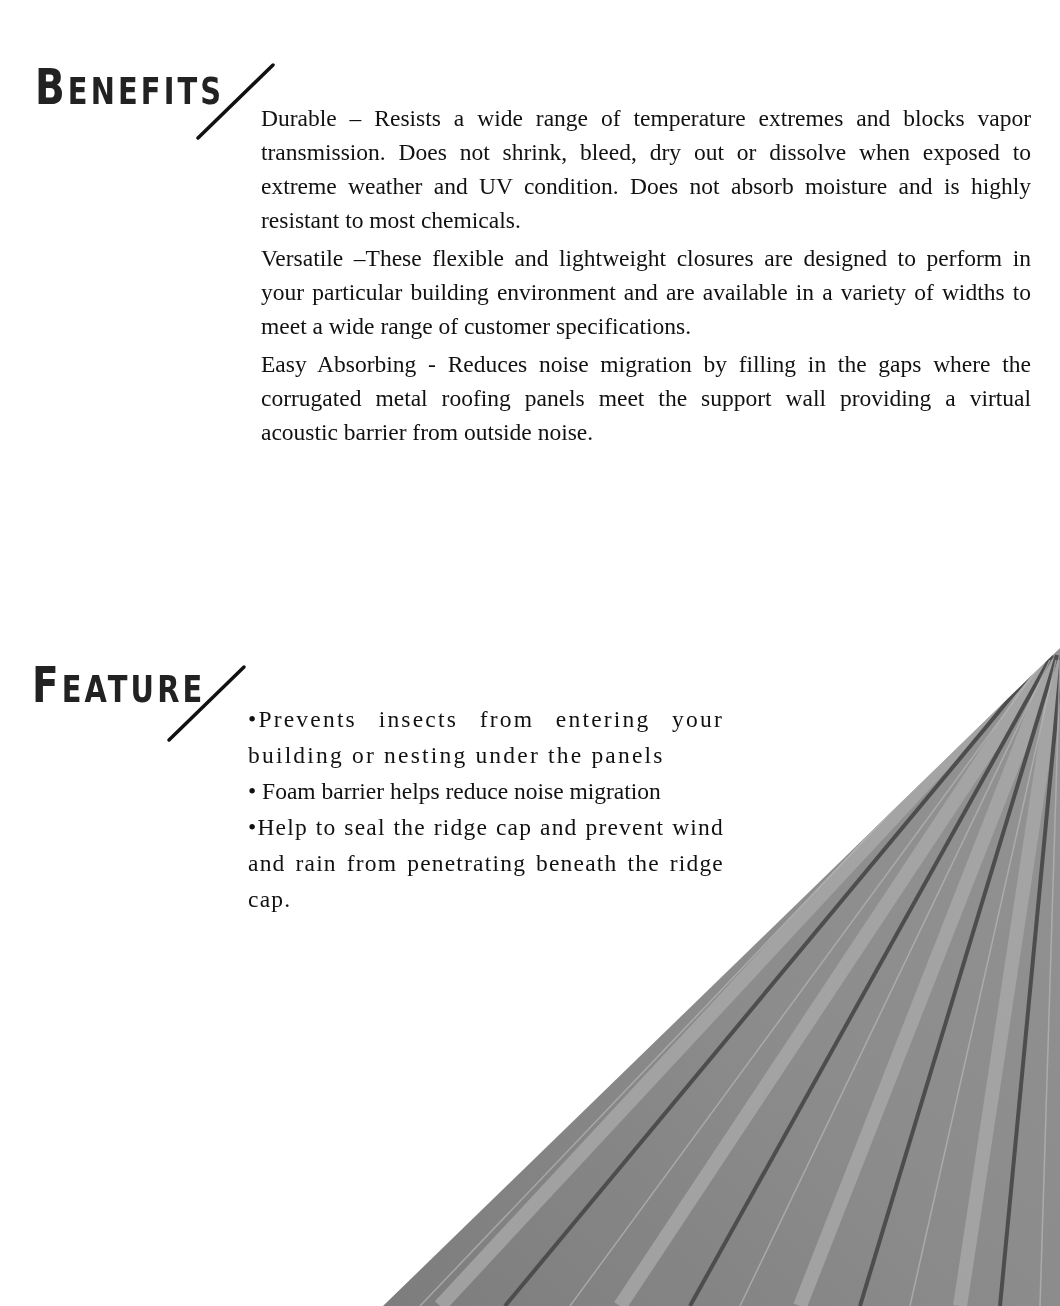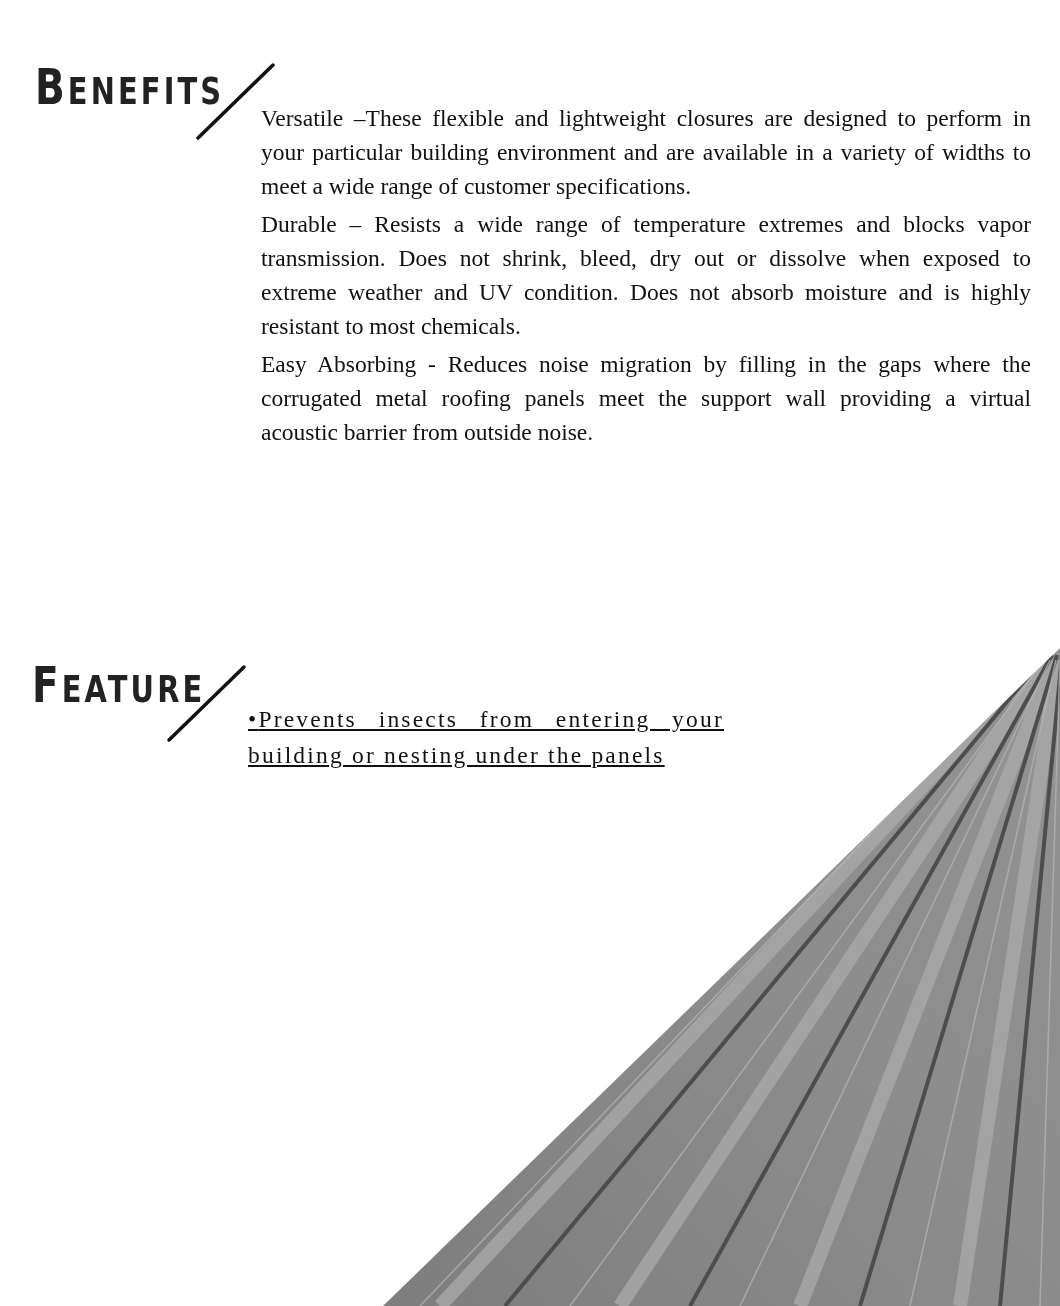--- a/index.html
+++ b/index.html
@@ -22,21 +22,21 @@
     position: absolute; left: 261px; top: 101px; width: 770px;
     font-size: 23.5px; line-height: 34px; text-align: justify;
   }
   .benefits-body p { margin: 0 0 4px 0; }
   .roof { position: absolute; left: 0; top: 0; }
   .features-body {
     position: absolute; left: 248px; top: 701px; width: 476px;
     font-size: 23.5px; line-height: 36px; text-align: justify;
   }
   .features-body p { margin: 0 0 0 0; }
-  .features-body p.spaced { letter-spacing: 2.2px; text-decoration: underline; }
+  .features-body p.spaced { letter-spacing: 2.2px; }
 </style>
 </head>
 <body>
 
 <svg class="roof" width="1060" height="1306" viewBox="0 0 1060 1306">
   <defs>
     <clipPath id="tri">
       <polygon points="383,1306 1060,648 1060,1306"></polygon>
     </clipPath>
     <linearGradient id="panelGrad" x1="0" y1="1" x2="1" y2="0">
@@ -73,27 +73,29 @@
 </svg>
 
 <div class="heading" style="left:35px; top:58px;">
   <span class="cap">B</span><span class="rest">enefits</span>
 </div>
 <svg class="slash" style="left:195px; top:62px;" width="82" height="80">
   <line x1="78" y1="3" x2="3" y2="76" stroke="#111" stroke-width="3.5" stroke-linecap="round"></line>
 </svg>
 
 <div class="benefits-body">
+  <p>Durable – Resists a wide range of temperature extremes and blocks vapor transmission. Does not shrink, bleed, dry out or dissolve when exposed to extreme weather and UV condition. Does not absorb moisture and is highly resistant to most chemicals.</p>
   <p>Versatile –These flexible and lightweight closures are designed to perform in your particular building environment and are available in a variety of widths to meet a wide range of customer specifications.</p>
-  <p>Durable – Resists a wide range of temperature extremes and blocks vapor transmission. Does not shrink, bleed, dry out or dissolve when exposed to extreme weather and UV condition. Does not absorb moisture and is highly resistant to most chemicals.</p>
   <p>Easy Absorbing - Reduces noise migration by filling in the gaps where the corrugated metal roofing panels meet the support wall providing a virtual acoustic barrier from outside noise.</p>
 </div>
 
 <div class="heading" style="left:32px; top:656px;">
   <span class="cap">F</span><span class="rest">eature</span>
 </div>
 <svg class="slash" style="left:166px; top:664px;" width="82" height="80">
   <line x1="78" y1="3" x2="3" y2="76" stroke="#111" stroke-width="3.5" stroke-linecap="round"></line>
 </svg>
 
 <div class="features-body">
   <p class="spaced"><span>•</span><span>Prevents insects from entering your building or nesting under the panels</span></p>
+  <p><span>•</span> <span>Foam barrier helps reduce noise migration</span></p>
+  <p class="spaced" style="letter-spacing:1.2px;"><span>•</span><span>Help to seal the ridge cap and prevent wind and rain from penetrating beneath the ridge cap.</span></p>
 </div>
 
 </body></html>

